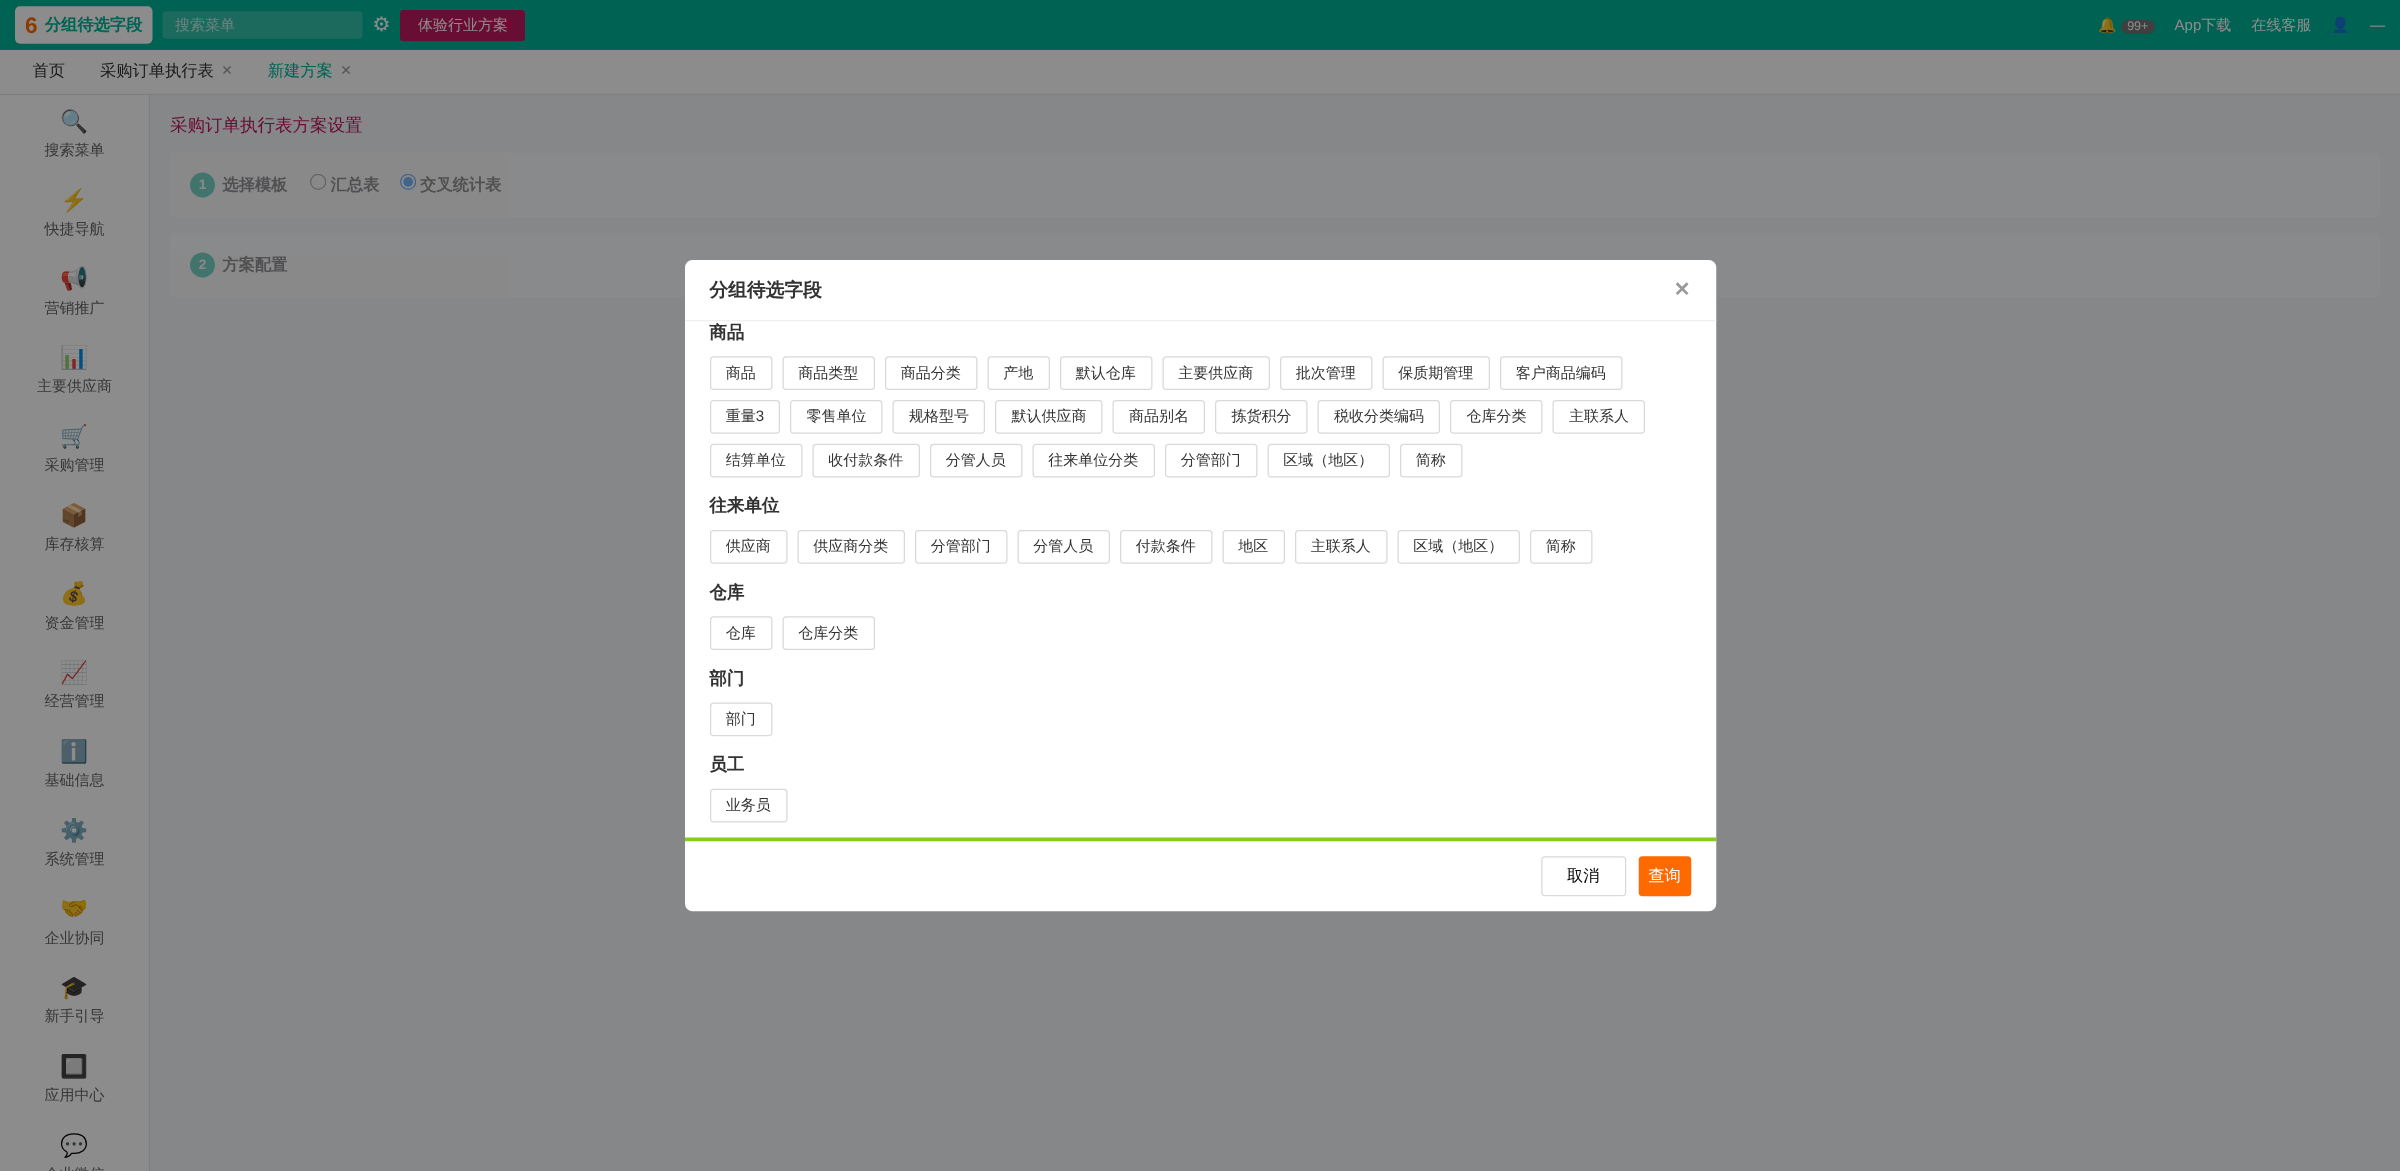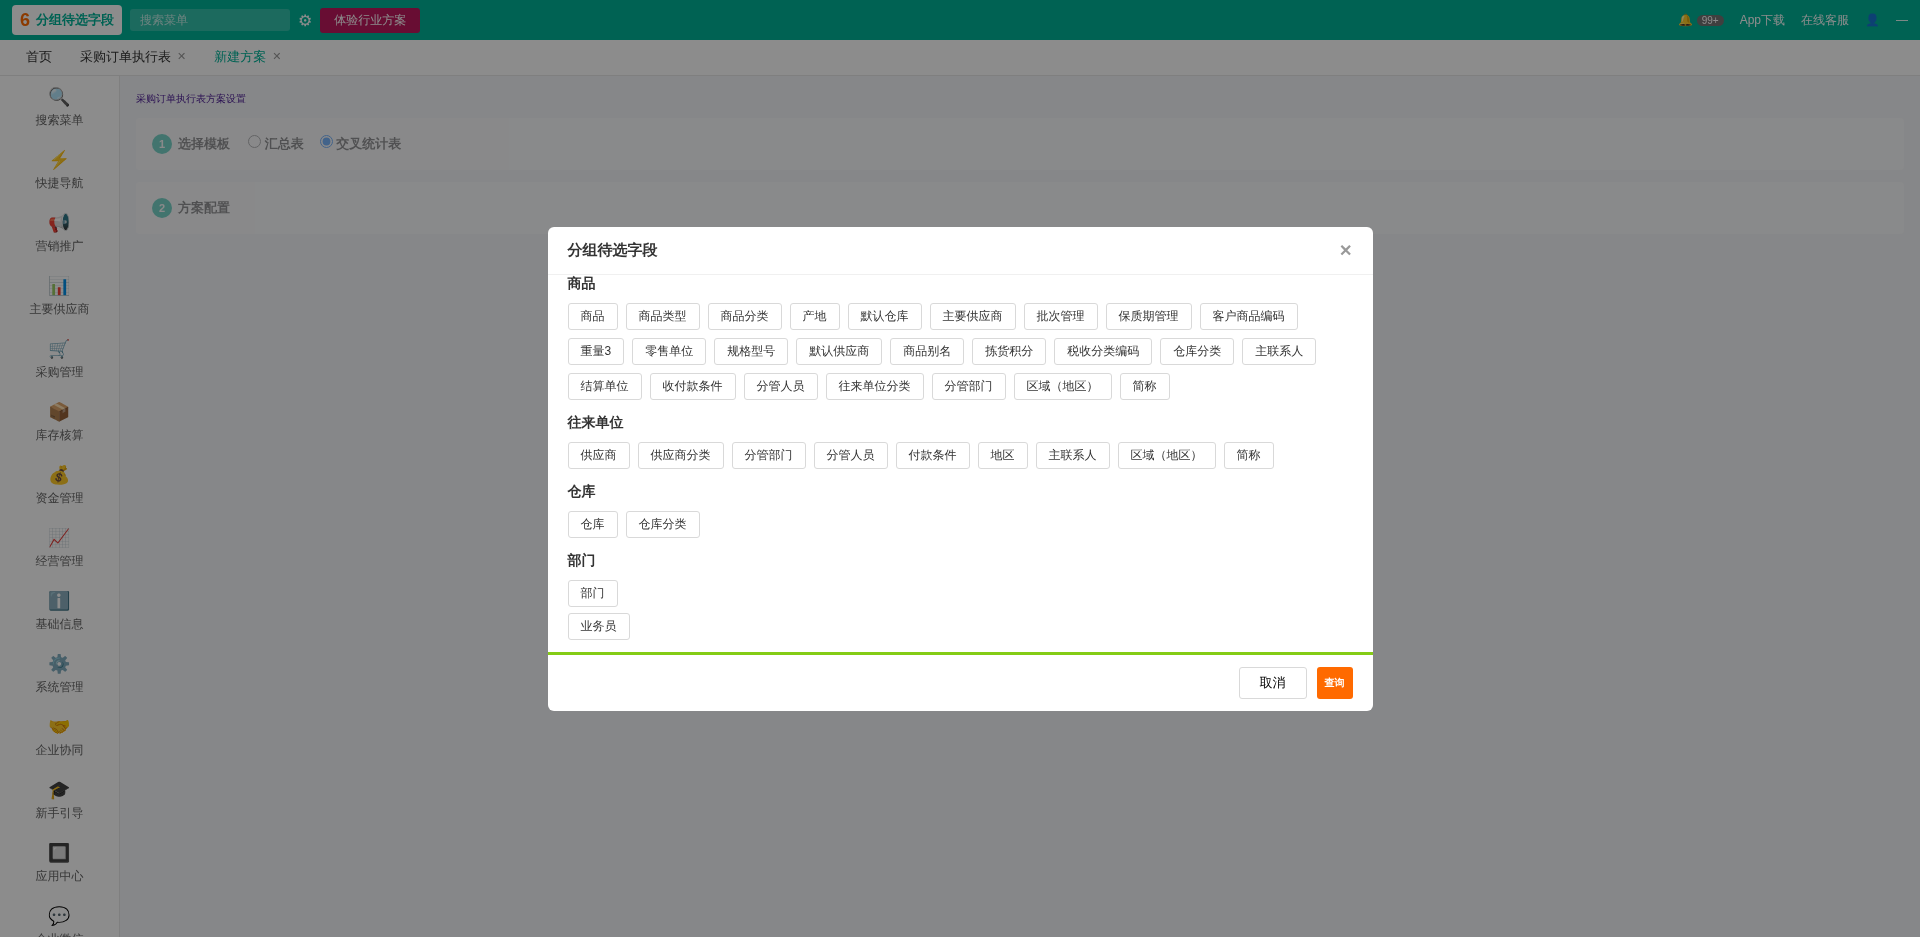--- a/index.html
+++ b/index.html
@@ -60,21 +60,21 @@
       padding: 10px 0; cursor: pointer; font-size: 12px; color: #666; gap: 4px;
     }
     .sidebar-icon { font-size: 18px; }
 
     
     .main-content {
       flex: 1; padding: 16px; overflow-y: auto; background: #f5f6fa;
     }
 
     
-    .breadcrumb { font-size: 10px; color: #4c1d95; margin-bottom: 12px; }
+    .breadcrumb { font-size: 14px; color: #be185d; margin-bottom: 12px; }
 
     
     .overlay {
       position: fixed; top: 0; left: 0; right: 0; bottom: 0;
       background: rgba(0,0,0,0.45); z-index: 100;
       display: flex; align-items: center; justify-content: center;
     }
 
     
     .modal {
@@ -103,21 +103,21 @@
     .modal-footer {
       display: flex; justify-content: flex-end; gap: 10px;
       padding: 12px 20px; border-top: 3px solid #84cc16;
     }
     .btn-cancel {
       border: 1px solid #d9d9d9; background: #fff; padding: 6px 20px;
       border-radius: 3px; cursor: pointer; font-size: 13px;
     }
     .btn-confirm {
       background: #ff6a00; border: none; color: #fff; padding: 6px 8px;
-      border-radius: 3px; cursor: pointer; font-size: 10px; font-weight: bold;
+      border-radius: 3px; cursor: pointer; font-size: 13px;
     }
 
     
     .modal-body::-webkit-scrollbar { width: 6px; }
     .modal-body::-webkit-scrollbar-track { background: #f0f0f0; }
     .modal-body::-webkit-scrollbar-thumb { background: #ccc; border-radius: 3px; }
 
     
     .page-section { background: #fff; border-radius: 4px; padding: 16px; margin-bottom: 12px; }
     .step-label { display: inline-flex; align-items: center; gap: 6px; font-size: 13px; font-weight: 600; }
@@ -300,20 +300,21 @@
       <div class="tag-grid">
         <span class="tag">仓库</span>
         <span class="tag">仓库分类</span>
       </div>
 
       <div class="section-title">部门</div>
       <div class="tag-grid">
         <span class="tag">部门</span>
       </div>
 
+      <div class="section-title">员工</div>
       <div class="tag-grid">
         <span class="tag">业务员</span>
       </div>
 
       <div class="tag-grid">
       </div>
 
     </div>
     <div class="modal-footer">
       <button class="btn-cancel">取消</button>

